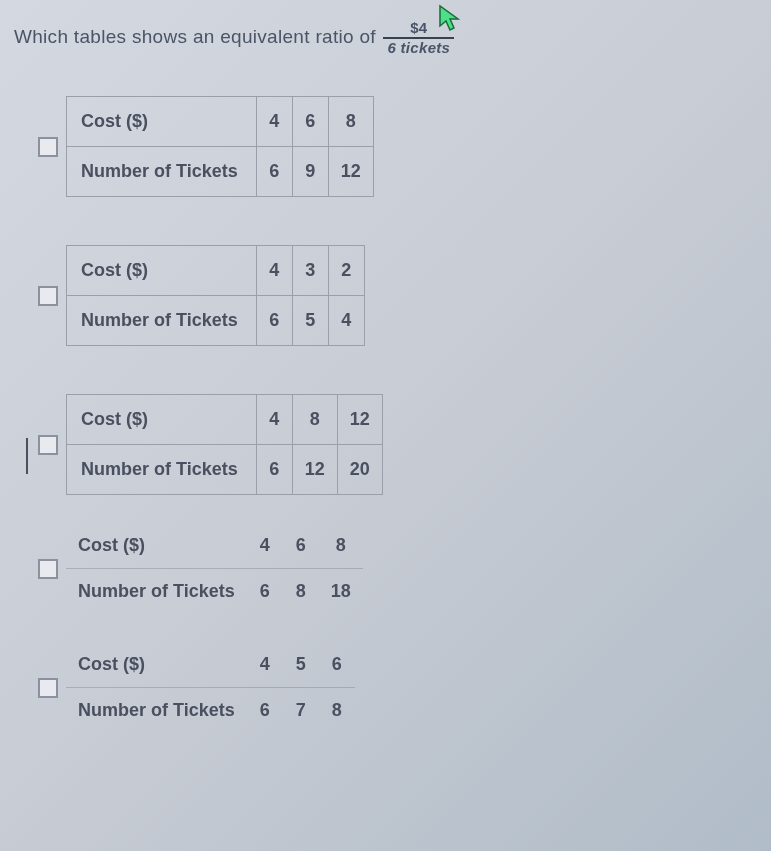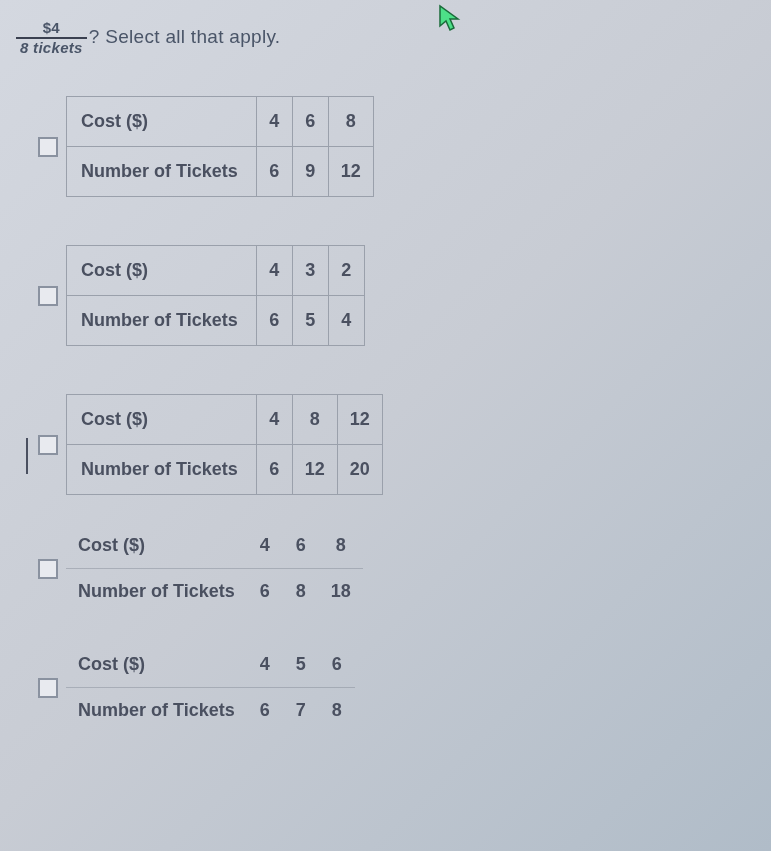--- a/index.html
+++ b/index.html
@@ -113,21 +113,21 @@
     }
   </style>
 </head>
 <body>
 
 <svg class="cursor" width="24" height="28" viewBox="0 0 24 28">
   <path d="M2 2 L2 22 L8 17 L12 26 L16 24 L12 15 L20 15 Z" fill="#4de088" stroke="#1a6b3a" stroke-width="1.5"></path>
 </svg>
 
 <div class="question">
-  <span class="fraction"><span class="num">$4</span><span class="den">8 tickets</span></span><span>? Select all that apply.</span>
+  <span>Which tables shows an equivalent ratio of </span><span class="fraction"><span class="num">$4</span><span class="den">6 tickets</span></span>
 </div>
 
 <div class="tick-mark"></div>
 
 <div class="options">
 
   <div class="option">
     <div class="checkbox"></div>
     <table class="ratio">
       <tbody>

